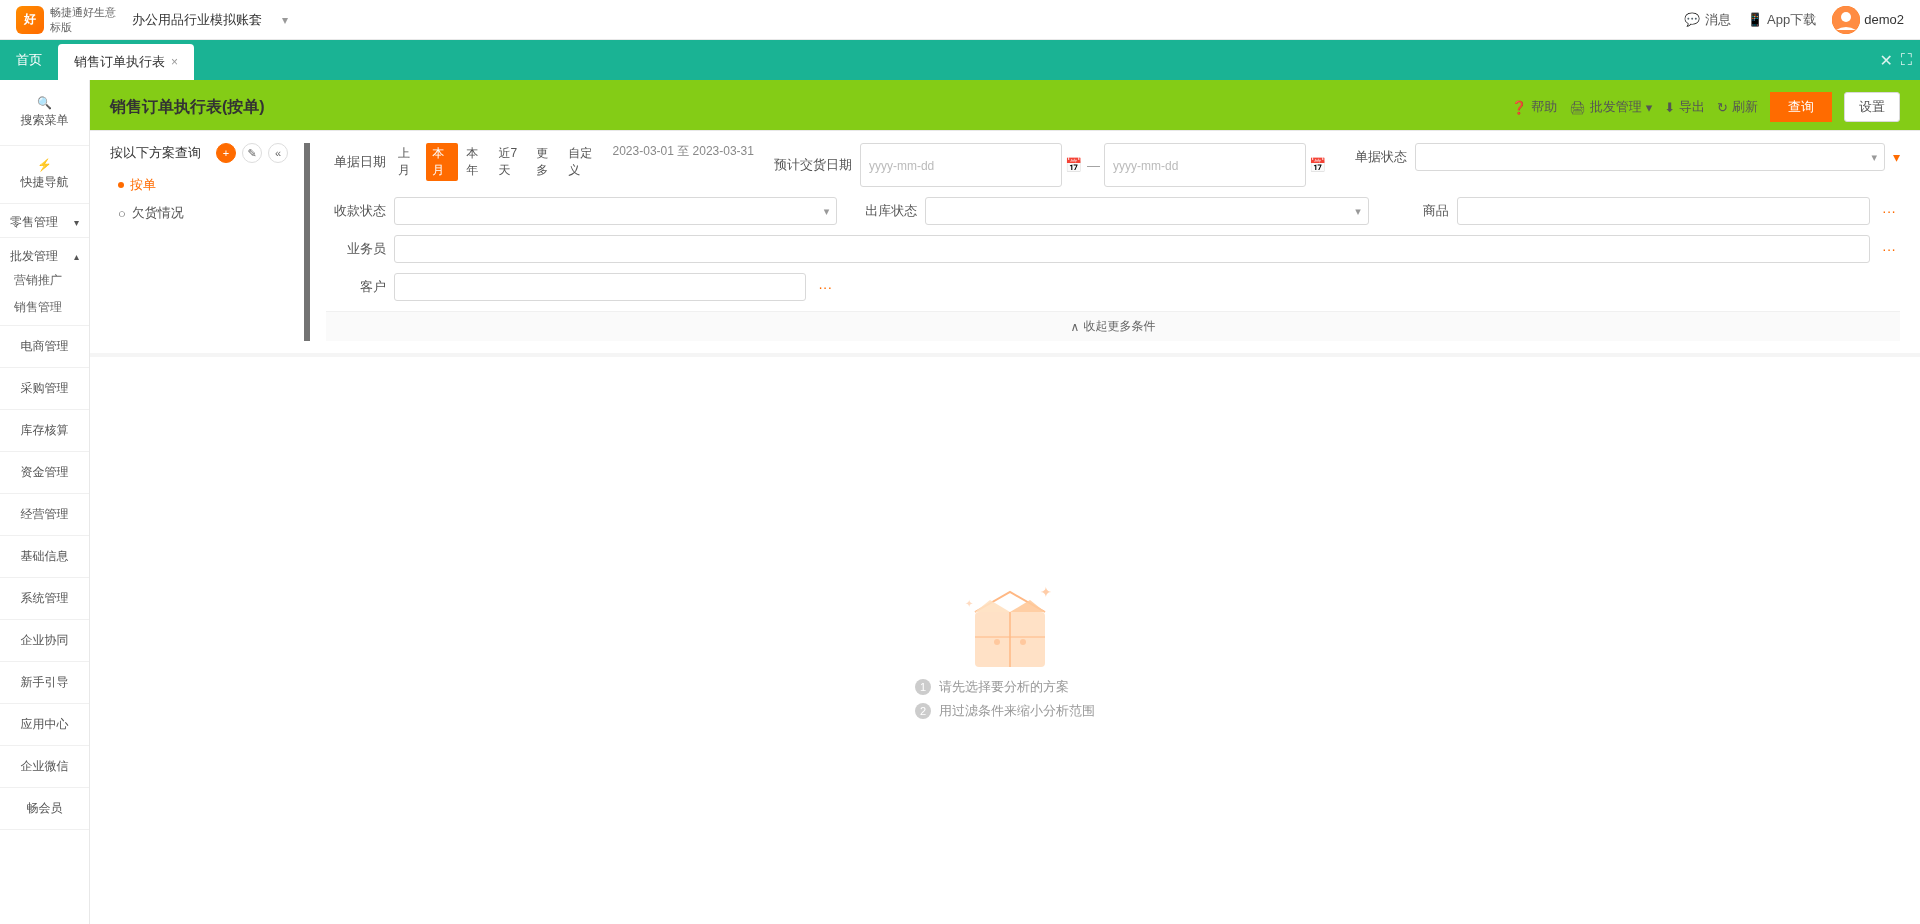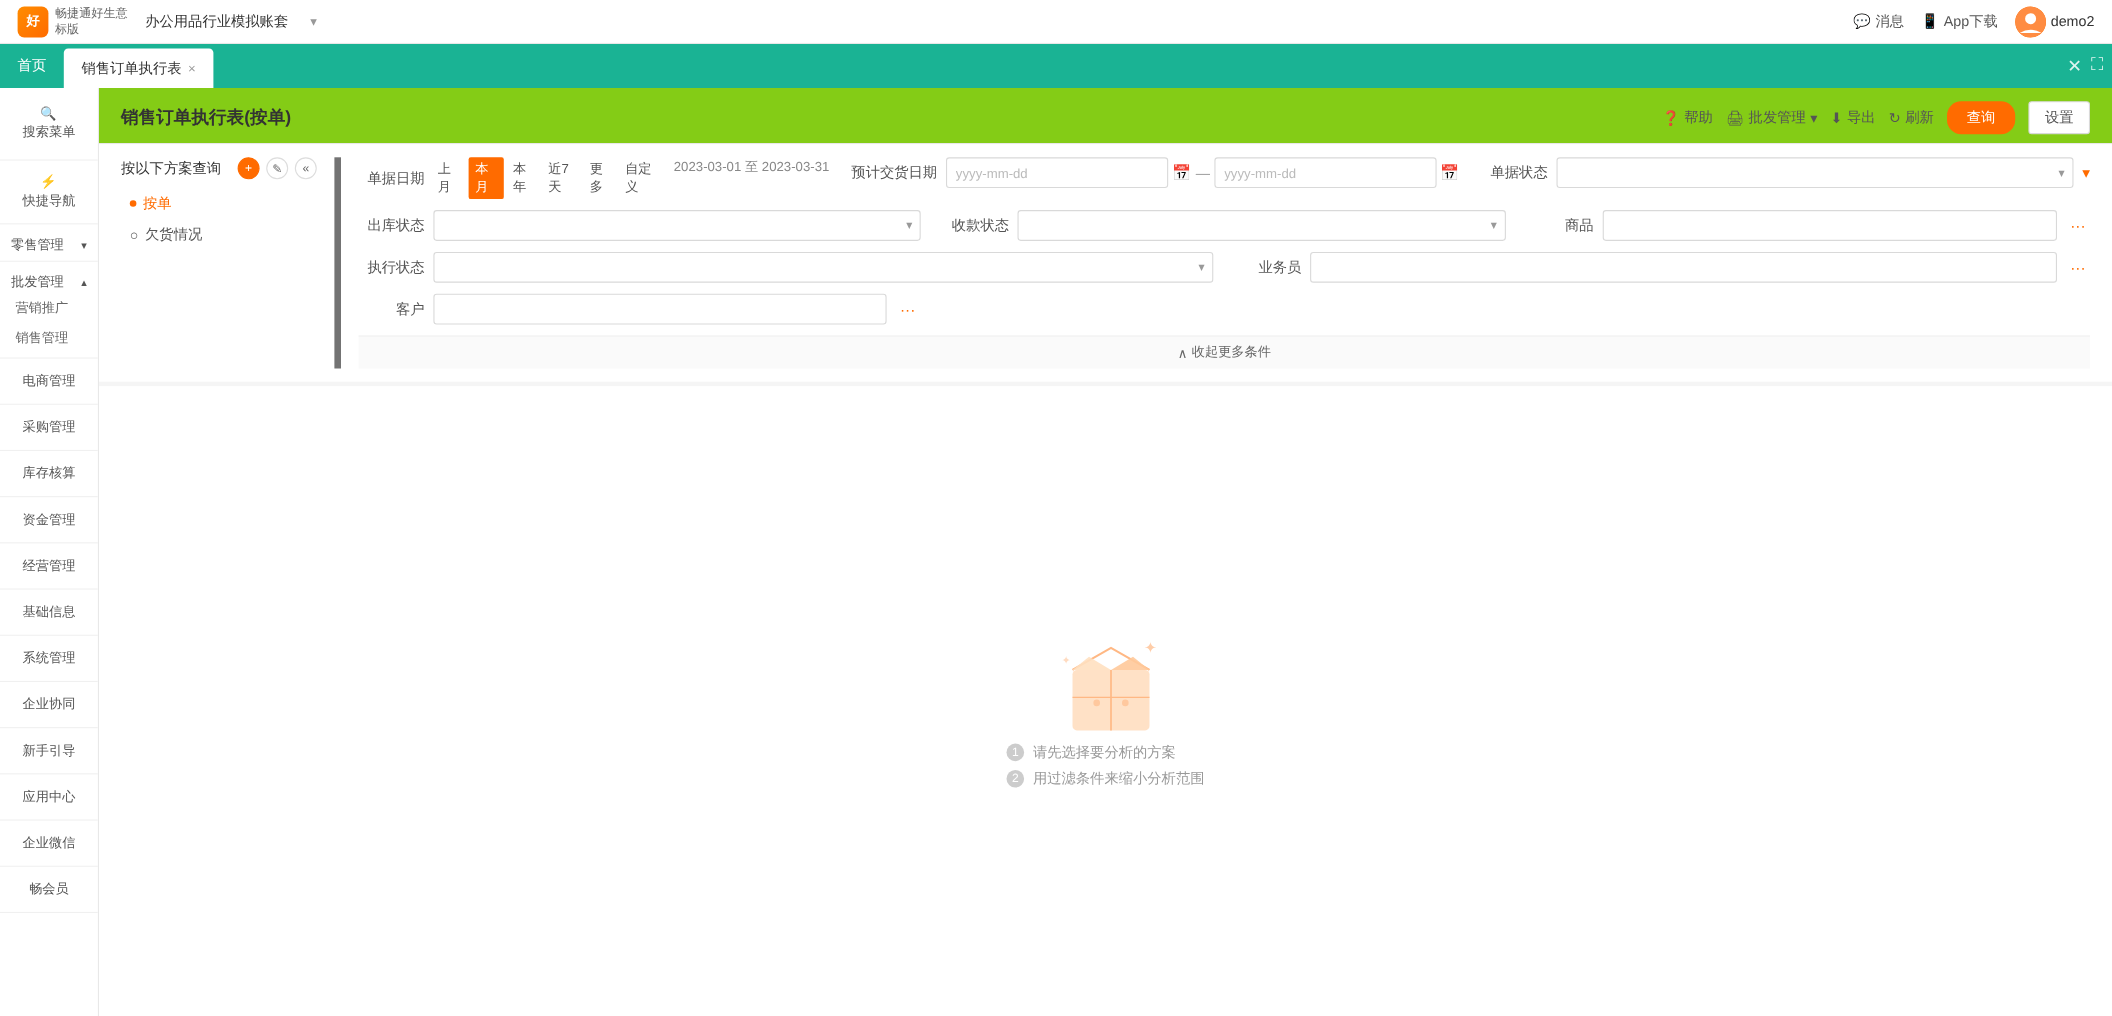--- a/index.html
+++ b/index.html
@@ -43,21 +43,21 @@
     .orange-dot { width: 6px; height: 6px; border-radius: 50%; background: #ff6b00; display: inline-block; }
 
     
     .content-area { flex: 1; display: flex; flex-direction: column; overflow: hidden; background: #f5f5f5; }
 
     
     .page-header { background: #84cc16; padding: 12px 20px 8px; border-bottom: 1px solid #e8e8e8; display: flex; align-items: center; justify-content: space-between; flex-shrink: 0; }
     .page-title { font-size: 16px; font-weight: bold; color: #333; }
     .page-header-actions { display: flex; gap: 12px; align-items: center; }
     .header-action-btn { display: flex; align-items: center; gap: 4px; font-size: 13px; color: #555; cursor: pointer; }
-    .btn-primary { background: #ff6b00; color: #fff; border: none; padding: 6px 18px; border-radius: 13px; font-size: 13px; cursor: pointer; }
+    .btn-primary { background: #ff6b00; color: #fff; border: none; padding: 6px 18px; border-radius: 0; font-size: 13px; cursor: pointer; }
     .btn-secondary { background: #fff; color: #555; border: 1px solid #d9d9d9; padding: 5px 14px; border-radius: 3px; font-size: 13px; cursor: pointer; }
 
     
     .filter-area { background: #fff; padding: 12px 20px; flex-shrink: 0; }
     .filter-layout { display: flex; gap: 0; }
     .filter-left { width: 200px; border-right: 6px solid #737373; padding-right: 16px; flex-shrink: 0; }
     .filter-left-header { display: flex; align-items: center; justify-content: space-between; margin-bottom: 8px; }
     .filter-left-title { font-size: 13px; color: #333; }
     .filter-left-actions { display: flex; gap: 6px; }
     .icon-btn { width: 20px; height: 20px; border-radius: 50%; border: 1px solid #ddd; display: flex; align-items: center; justify-content: center; cursor: pointer; font-size: 11px; color: #666; }
@@ -70,21 +70,21 @@
     .filter-field { display: flex; align-items: center; gap: 8px; flex: 1; }
     .filter-label { font-size: 13px; color: #555; white-space: nowrap; min-width: 60px; text-align: right; }
     .filter-label-wide { min-width: 70px; }
     .filter-input { flex: 1; height: 28px; border: 1px solid #d9d9d9; border-radius: 3px; padding: 0 8px; font-size: 13px; color: #333; background: #fff; }
     .filter-input::placeholder { color: #bbb; }
     .filter-select { flex: 1; height: 28px; border: 1px solid #d9d9d9; border-radius: 3px; padding: 0 8px; font-size: 13px; color: #333; background: #fff; appearance: none; cursor: pointer; }
     .filter-select-wrapper { flex: 1; position: relative; }
     .filter-select-wrapper select { width: 100%; }
     .filter-select-wrapper::after { content: "▾"; position: absolute; right: 8px; top: 50%; transform: translateY(-50%); color: #999; pointer-events: none; font-size: 11px; }
     .date-range { display: flex; align-items: center; gap: 4px; flex: 1; }
-    .date-input { flex: 1; height: 28px; border: 1px solid #d9d9d9; border-radius: 3px; padding: 0 8px; font-size: 13px; color: #333; background: #fff; }
+    .date-input { flex: 1; height: 44px; border: 1px solid #d9d9d9; border-radius: 3px; padding: 0 8px; font-size: 13px; color: #333; background: #fff; }
     .date-input::placeholder { color: #bbb; font-size: 12px; }
     .date-sep { color: #999; }
     .date-icon { color: #ff6b00; cursor: pointer; font-size: 14px; }
     .date-shortcuts { display: flex; gap: 4px; align-items: center; }
     .date-shortcut { font-size: 12px; color: #555; cursor: pointer; padding: 2px 4px; }
     .date-shortcut.active { background: #ff6b00; color: #fff; border-radius: 2px; padding: 2px 6px; }
     .ellipsis-btn { color: #ff6b00; cursor: pointer; font-size: 14px; padding: 0 4px; }
 
     .collapse-bar { display: flex; align-items: center; justify-content: center; padding: 6px; cursor: pointer; background: #fafafa; border-top: 1px solid #f0f0f0; margin-top: 4px; }
     .collapse-bar span { font-size: 12px; color: #666; display: flex; align-items: center; gap: 4px; }
@@ -334,51 +334,43 @@
                 <select class="filter-select">
                   <option value=""></option>
                 </select>
               </div>
               <span class="date-icon">▾</span>
             </div>
           </div>
 
           <div class="filter-row">
             <div class="filter-field">
+              <span class="filter-label">收款状态</span>
+              <div class="filter-select-wrapper" style="flex:1;">
+                <select class="filter-select" style="width:100%;">
+                  <option value=""></option>
+                </select>
+              </div>
+            </div>
+            <div class="filter-field">
               <span class="filter-label">出库状态</span>
               <div class="filter-select-wrapper" style="flex:1;">
                 <select class="filter-select" style="width:100%;">
                   <option value=""></option>
                 </select>
               </div>
             </div>
             <div class="filter-field">
-              <span class="filter-label">收款状态</span>
-              <div class="filter-select-wrapper" style="flex:1;">
-                <select class="filter-select" style="width:100%;">
-                  <option value=""></option>
-                </select>
-              </div>
-            </div>
-            <div class="filter-field">
               <span class="filter-label">商品</span>
               <input class="filter-input" type="text" style="flex: 1 1 0%;">
               <span class="ellipsis-btn">···</span>
             </div>
           </div>
 
           <div class="filter-row">
-            <div class="filter-field">
-              <span class="filter-label">执行状态</span>
-              <div class="filter-select-wrapper" style="flex:1;">
-                <select class="filter-select" style="width:100%;">
-                  <option value=""></option>
-                </select>
-              </div>
-            </div>
             <div class="filter-field">
               <span class="filter-label">业务员</span>
               <input class="filter-input" type="text" style="flex: 1 1 0%;">
               <span class="ellipsis-btn">···</span>
             </div>
           </div>
 
           <div class="filter-row">
             <div class="filter-field" style="flex:0 0 calc(33.3% - 14px);">
               <span class="filter-label">客户</span>

